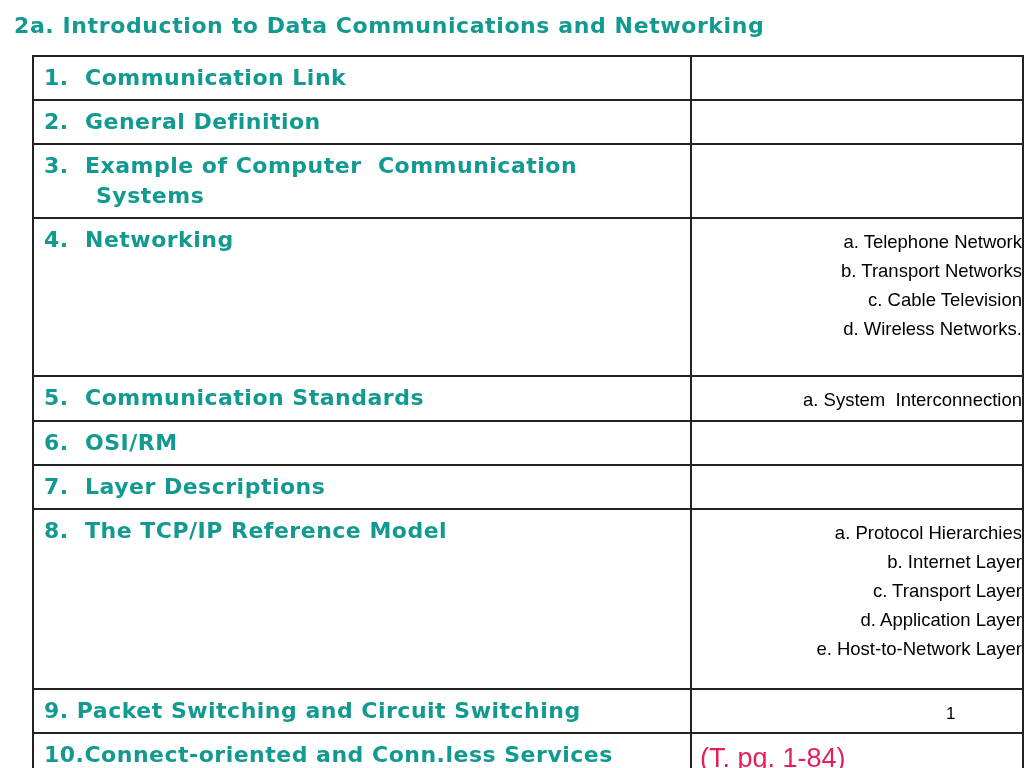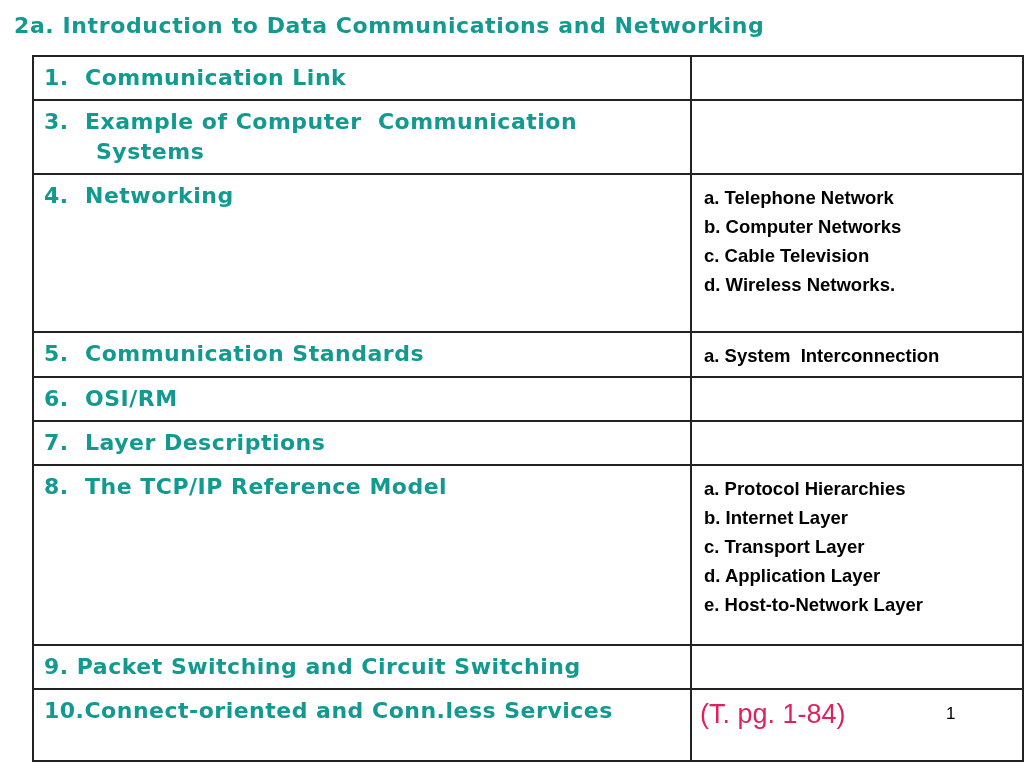--- a/index.html
+++ b/index.html
@@ -71,23 +71,24 @@
   }
   .left-cell .cont-line {
     display: block;
     padding-left: 52px;
   }
 
   .right-cell {
     color: #000000;
     font-family: "Liberation Sans", sans-serif;
     font-size: 18.5px;
-    font-weight: bold;
+    font-weight: normal;
     padding: 8px 0 6px 12px;
     line-height: 29px;
+    text-align: right;
   }
   .right-cell .sub-line {
     display: block;
     white-space: pre;
   }
 
   .ref-cell {
     color: #e0215c;
     font-family: "Liberation Sans", sans-serif;
     font-size: 27px;
@@ -136,38 +137,46 @@
 
       <tr class="r1">
         <td>
           <div class="left-cell">1.  Communication Link</div>
         </td>
         <td>
           <div class="right-cell"></div>
         </td>
       </tr>
 
+      <tr class="r2">
+        <td>
+          <div class="left-cell">2.  General Definition</div>
+        </td>
+        <td>
+          <div class="right-cell"></div>
+        </td>
+      </tr>
 
       <tr class="r3">
         <td>
           <div class="left-cell"><span>3.  Example of Computer  Communication</span><span class="cont-line">Systems</span></div>
         </td>
         <td>
           <div class="right-cell"></div>
         </td>
       </tr>
 
       <tr class="r4">
         <td>
           <div class="left-cell">4.  Networking</div>
         </td>
         <td>
           <div class="right-cell">
             <span class="sub-line">a. Telephone Network</span>
-            <span class="sub-line">b. Computer Networks</span>
+            <span class="sub-line">b. Transport Networks</span>
             <span class="sub-line">c. Cable Television</span>
             <span class="sub-line">d. Wireless Networks.</span>
           </div>
         </td>
       </tr>
 
       <tr class="r5">
         <td>
           <div class="left-cell">5.  Communication Standards</div>
         </td>

